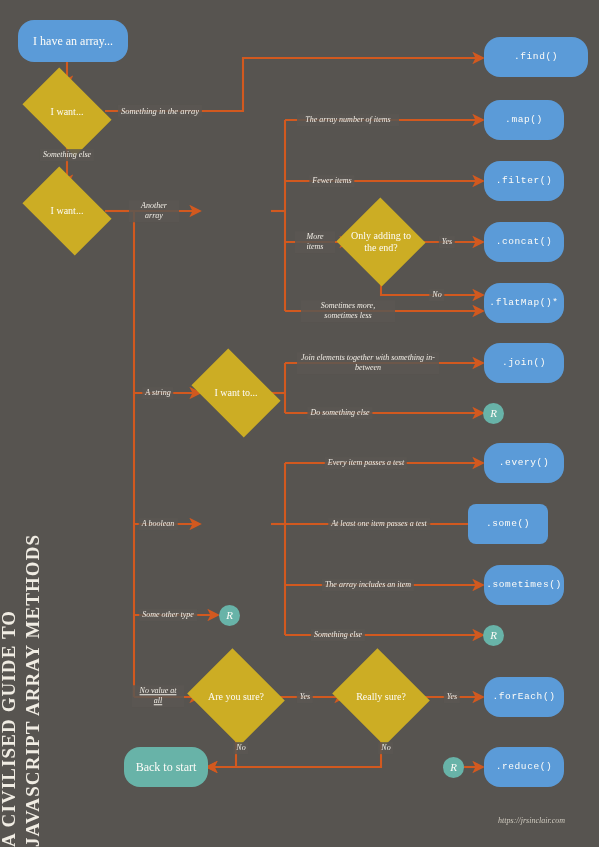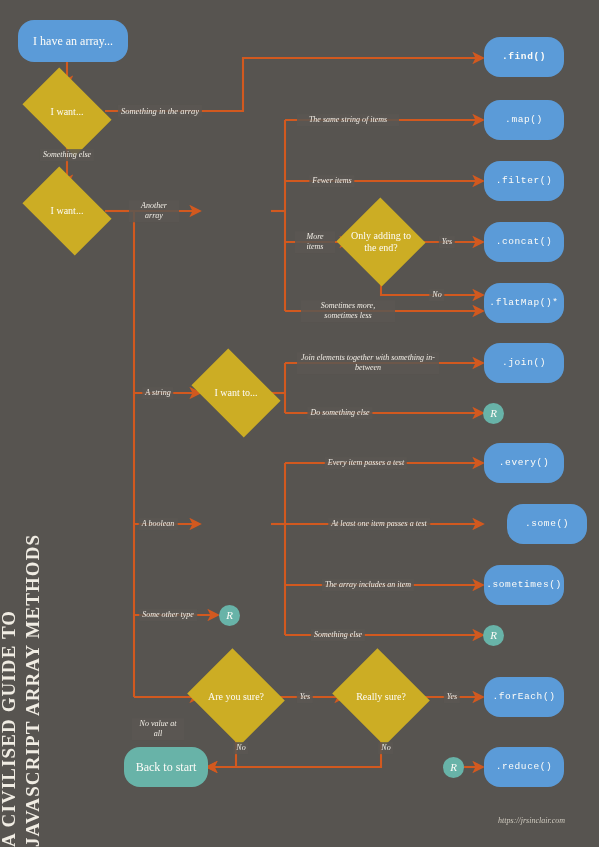--- a/index.html
+++ b/index.html
@@ -213,42 +213,42 @@
   <div class="node diamond" style="left:344px;top:665px;width:74px;height:64px;">
     <span class="dshape"></span>
     <span class="dlabel">Really sure?</span>
   </div>
 
   <div class="node diamond" style="left:199px;top:665px;width:74px;height:64px;">
     <span class="dshape"></span>
     <span class="dlabel">Are you sure?</span>
   </div>
 
-  <div class="node pill" style="left:484px;top:37px;width:80px;height:40px;font-weight:bold;">
+  <div class="node pill" style="left:484px;top:37px;width:104px;height:40px;">
     <span>.find()</span>
   </div>
   <div class="node pill" style="left:484px;top:100px;width:80px;height:40px;">
     <span>.map()</span>
   </div>
   <div class="node pill" style="left:484px;top:161px;width:80px;height:40px;">
     <span>.filter()</span>
   </div>
   <div class="node pill" style="left:484px;top:222px;width:80px;height:40px;">
     <span>.concat()</span>
   </div>
   <div class="node pill" style="left:484px;top:283px;width:80px;height:40px;">
     <span>.flatMap()*</span>
   </div>
   <div class="node pill" style="left:484px;top:343px;width:80px;height:40px;">
     <span>.join()</span>
   </div>
   <div class="node pill" style="left:484px;top:443px;width:80px;height:40px;">
     <span>.every()</span>
   </div>
-  <div class="node pill" style="left:507px;top:504px;width:80px;height:40px;">
+  <div class="node pill" style="left:468px;top:504px;width:80px;height:40px;border-radius:8px;">
     <span>.some()</span>
   </div>
   <div class="node pill" style="left:484px;top:565px;width:80px;height:40px;">
     <span>.sometimes()</span>
   </div>
   <div class="node pill" style="left:484px;top:677px;width:80px;height:40px;">
     <span>.forEach()</span>
   </div>
   <div class="node pill" style="left:484px;top:747px;width:80px;height:40px;">
     <span>.reduce()</span>
@@ -270,23 +270,23 @@
   <div class="node pill teal" style="left:124px;top:747px;width:84px;height:40px;">
     <span>Back to start</span>
   </div>
 
   <div class="elabel big" style="left:160px;top:111px;">Something in the array</div>
   <div class="elabel" style="left:67px;top:155px;">Something else</div>
   <div class="elabel" style="left:154px;top:211px;width:44px;white-space:normal;transform:translate(-50%,-50%);">Another array</div>
   <div class="elabel" style="left:158px;top:393px;">A string</div>
   <div class="elabel" style="left:158px;top:524px;">A boolean</div>
   <div class="elabel" style="left:168px;top:615px;">Some other type</div>
-  <div class="elabel" style="left:158px;top:729px;width:46px;white-space:normal;">No value at all</div>
-
-  <div class="elabel" style="left:348px;top:120px;width:96px;white-space:normal;">The same string of items</div>
+  <div class="elabel" style="left:158px;top:696px;width:46px;white-space:normal;text-decoration:underline;">No value at all</div>
+
+  <div class="elabel" style="left:348px;top:120px;width:96px;white-space:normal;">The array number of items</div>
   <div class="elabel" style="left:332px;top:181px;">Fewer items</div>
   <div class="elabel" style="left:315px;top:242px;width:34px;white-space:normal;">More items</div>
   <div class="elabel" style="left:348px;top:311px;width:88px;white-space:normal;">Sometimes more, sometimes less</div>
   <div class="elabel" style="left:447px;top:242px;">Yes</div>
   <div class="elabel" style="left:437px;top:295px;">No</div>
 
   <div class="elabel" style="left:368px;top:363px;width:136px;white-space:normal;">Join elements together with something in-between</div>
   <div class="elabel" style="left:340px;top:413px;">Do something else</div>
 
   <div class="elabel" style="left:366px;top:463px;">Every item passes a test</div>

